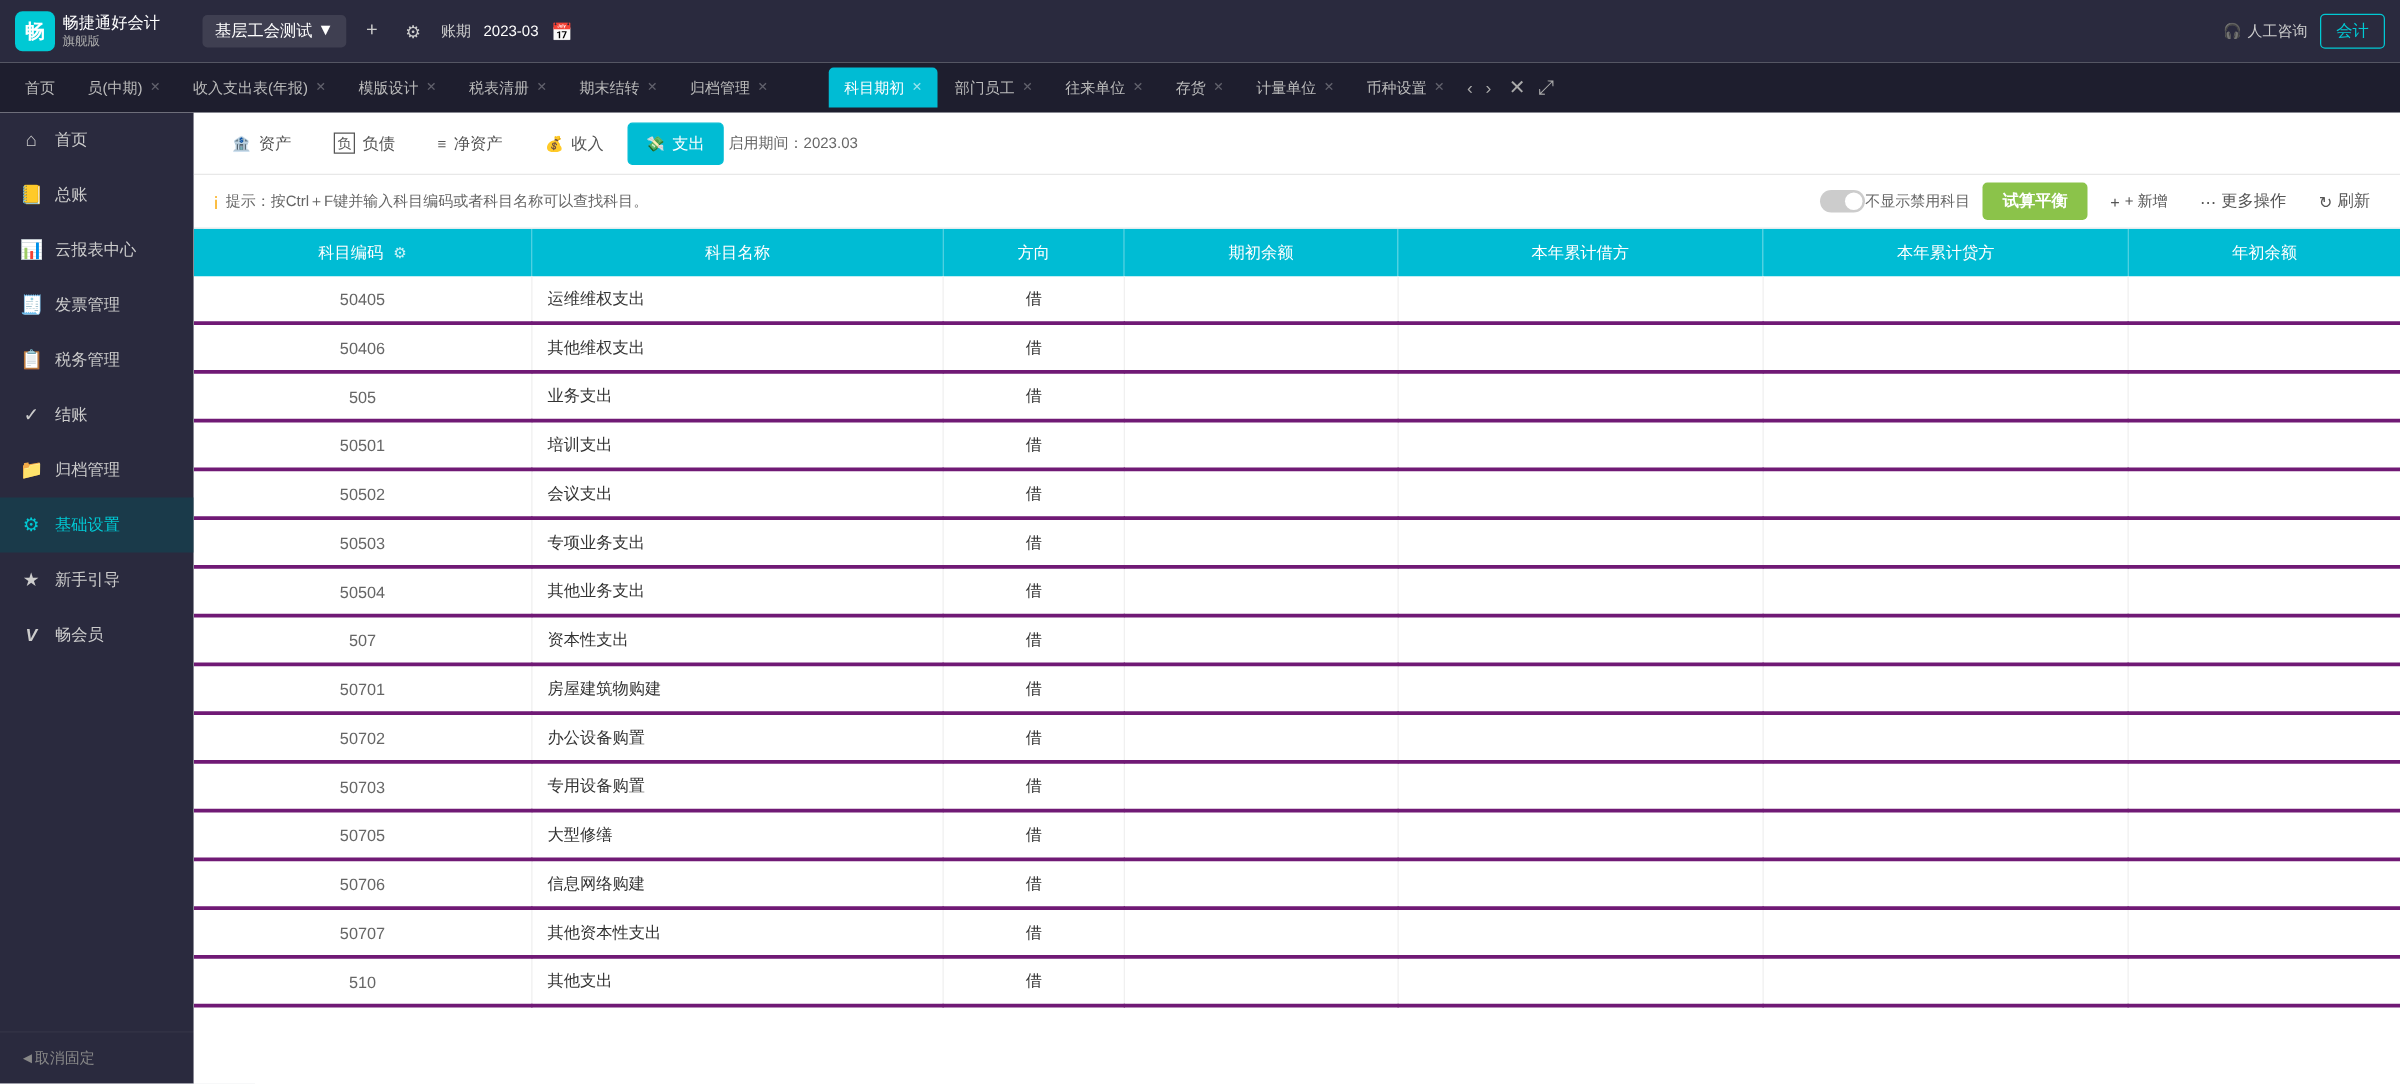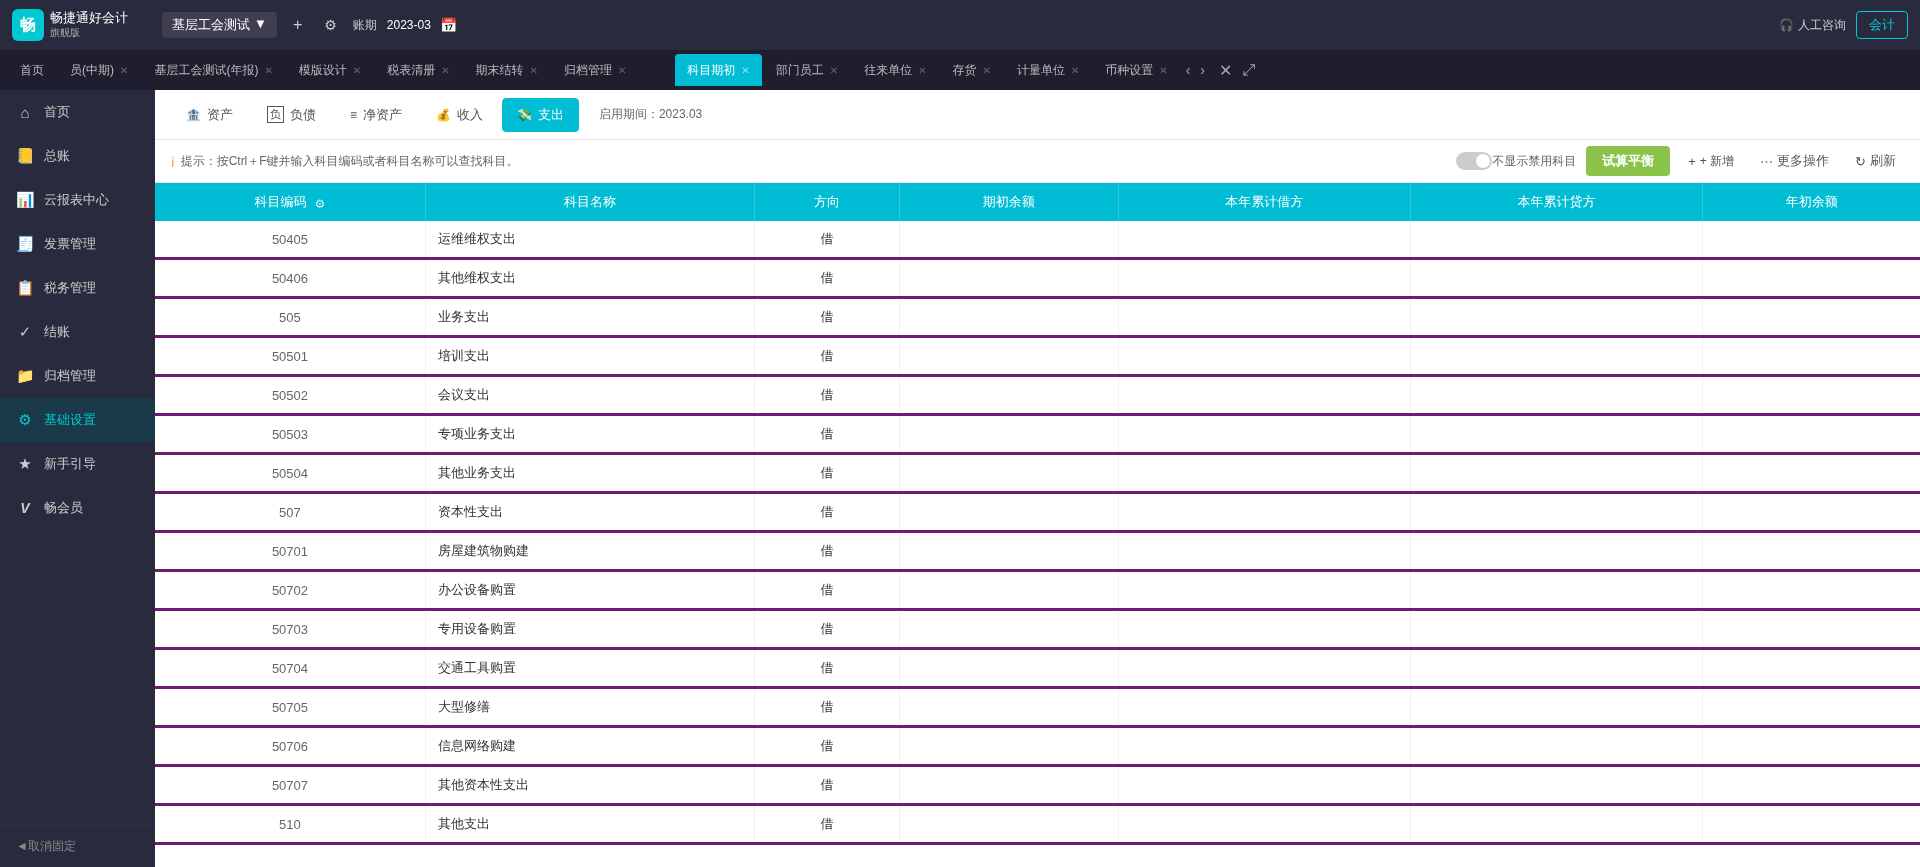--- a/index.html
+++ b/index.html
@@ -42,21 +42,21 @@
     .sidebar-bottom { margin-top: auto; padding: 12px 16px; color: #888; font-size: 12px; cursor: pointer; display: flex; align-items: center; gap: 6px; border-top: 1px solid rgba(255,255,255,0.05); }
 
     
     .content { flex: 1; display: flex; flex-direction: column; overflow: hidden; background: #f5f5f5; }
 
     
     .sub-tab-bar { height: 50px; background: white; display: flex; align-items: center; padding: 0 16px; gap: 4px; border-bottom: 1px solid #e8e8e8; flex-shrink: 0; }
     .sub-tab { height: 34px; padding: 0 14px; display: flex; align-items: center; gap: 6px; border-radius: 4px; cursor: pointer; font-size: 13px; color: #555; border: 1px solid transparent; }
     .sub-tab.active { background: #00bcd4; color: white; border-color: #00bcd4; }
     .sub-tab .tab-icon { font-size: 12px; }
-    .period-info { margin-left: 16px; color: #666; font-size: 12px; }
+    .period-info { margin-left: 0; color: #666; font-size: 12px; }
 
     
     .toolbar { display: flex; align-items: center; justify-content: flex-end; padding: 6px 16px; background: white; border-bottom: 1px solid #e8e8e8; gap: 10px; flex-shrink: 0; }
     .balance-btn { background: #8bc34a; color: white; padding: 6px 16px; border-radius: 4px; cursor: pointer; font-size: 13px; border: none; font-weight: bold; }
     .toolbar-action { display: flex; align-items: center; gap: 4px; color: #555; font-size: 13px; cursor: pointer; padding: 4px 8px; border-radius: 3px; }
     .hint-bar { padding: 6px 16px; background: #fffbe6; display: flex; align-items: center; gap: 6px; font-size: 12px; color: #666; border-bottom: 1px solid #ffe58f; flex-shrink: 0; }
     .hint-icon { color: #faad14; font-size: 14px; }
 
     
     .toggle-area { margin-left: auto; display: flex; align-items: center; gap: 0; font-size: 12px; color: #666; }
@@ -68,21 +68,21 @@
     table { width: 100%; border-collapse: collapse; }
     thead tr { background: #00bcd4; color: white; }
     thead th { padding: 10px 12px; text-align: center; font-size: 13px; font-weight: normal; border-right: 1px solid rgba(255,255,255,0.2); white-space: nowrap; }
     thead th:last-child { border-right: none; }
     tbody tr { border-bottom: 3px solid #701a75; }
     tbody td { padding: 9px 12px; color: #333; font-size: 13px; text-align: center; border-right: 1px solid #f0f0f0; }
     tbody td:first-child { color: #666; }
     tbody td:nth-child(2) { text-align: left; }
     tbody td:last-child { border-right: none; }
     .gear-icon { font-size: 12px; color: rgba(255,255,255,0.8); cursor: pointer; margin-left: 4px; }
-    .th-content { display: flex; align-items: flex-end; justify-content: center; gap: 4px; }
+    .th-content { display: flex; align-items: center; justify-content: center; gap: 4px; }
 
     
     ::-webkit-scrollbar { width: 8px; height: 8px; }
     ::-webkit-scrollbar-track { background: #f0f0f0; }
     ::-webkit-scrollbar-thumb { background: #ccc; border-radius: 4px; }
   </style>
 </head>
 <body>
 
 <div class="top-bar">
@@ -119,21 +119,21 @@
 
 <div class="tab-bar">
   <div class="tab">
     <span>首页</span>
   </div>
   <div class="tab">
     <span>员(中期)</span>
     <span class="close-x">✕</span>
   </div>
   <div class="tab">
-    <span>基层工会测试(年报)</span>
+    <span>收入支出表(年报)</span>
     <span class="close-x">✕</span>
   </div>
   <div class="tab">
     <span>模版设计</span>
     <span class="close-x">✕</span>
   </div>
   <div class="tab">
     <span>税表清册</span>
     <span class="close-x">✕</span>
   </div>
@@ -387,29 +387,20 @@
             <tr>
     <td>50703</td>
     <td>专用设备购置</td>
     <td>借</td>
     <td></td>
     <td></td>
     <td></td>
     <td></td>
   </tr>
             <tr>
-    <td>50704</td>
-    <td>交通工具购置</td>
-    <td>借</td>
-    <td></td>
-    <td></td>
-    <td></td>
-    <td></td>
-  </tr>
-            <tr>
     <td>50705</td>
     <td>大型修缮</td>
     <td>借</td>
     <td></td>
     <td></td>
     <td></td>
     <td></td>
   </tr>
             <tr>
     <td>50706</td>

